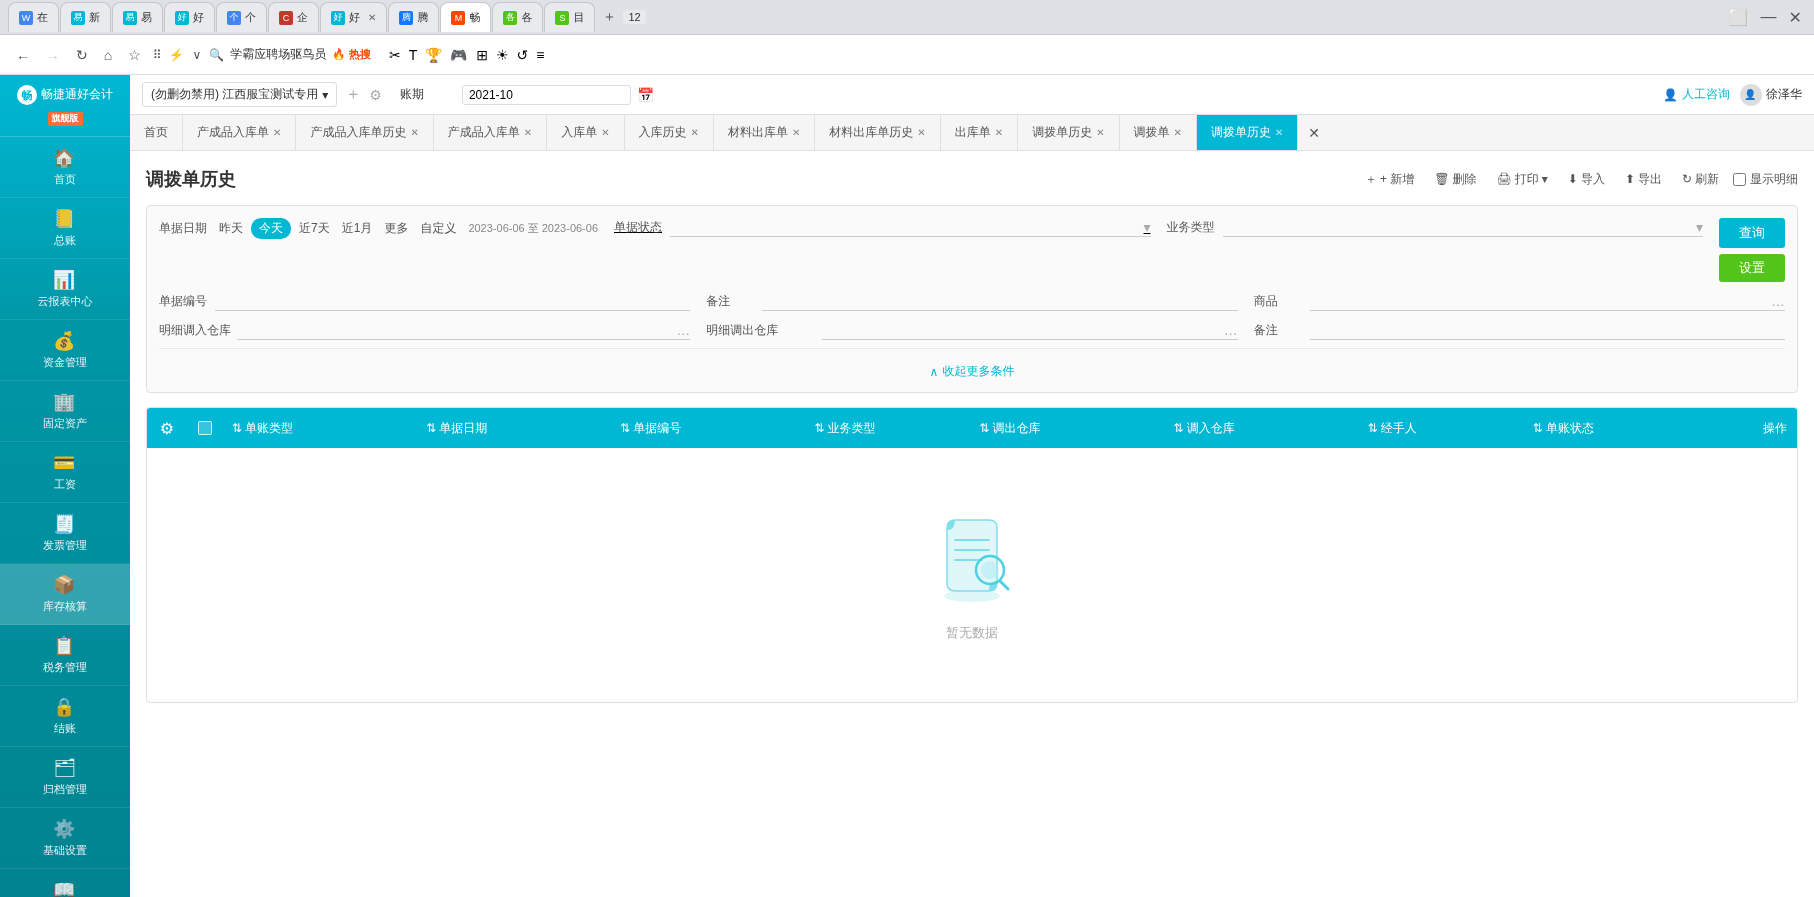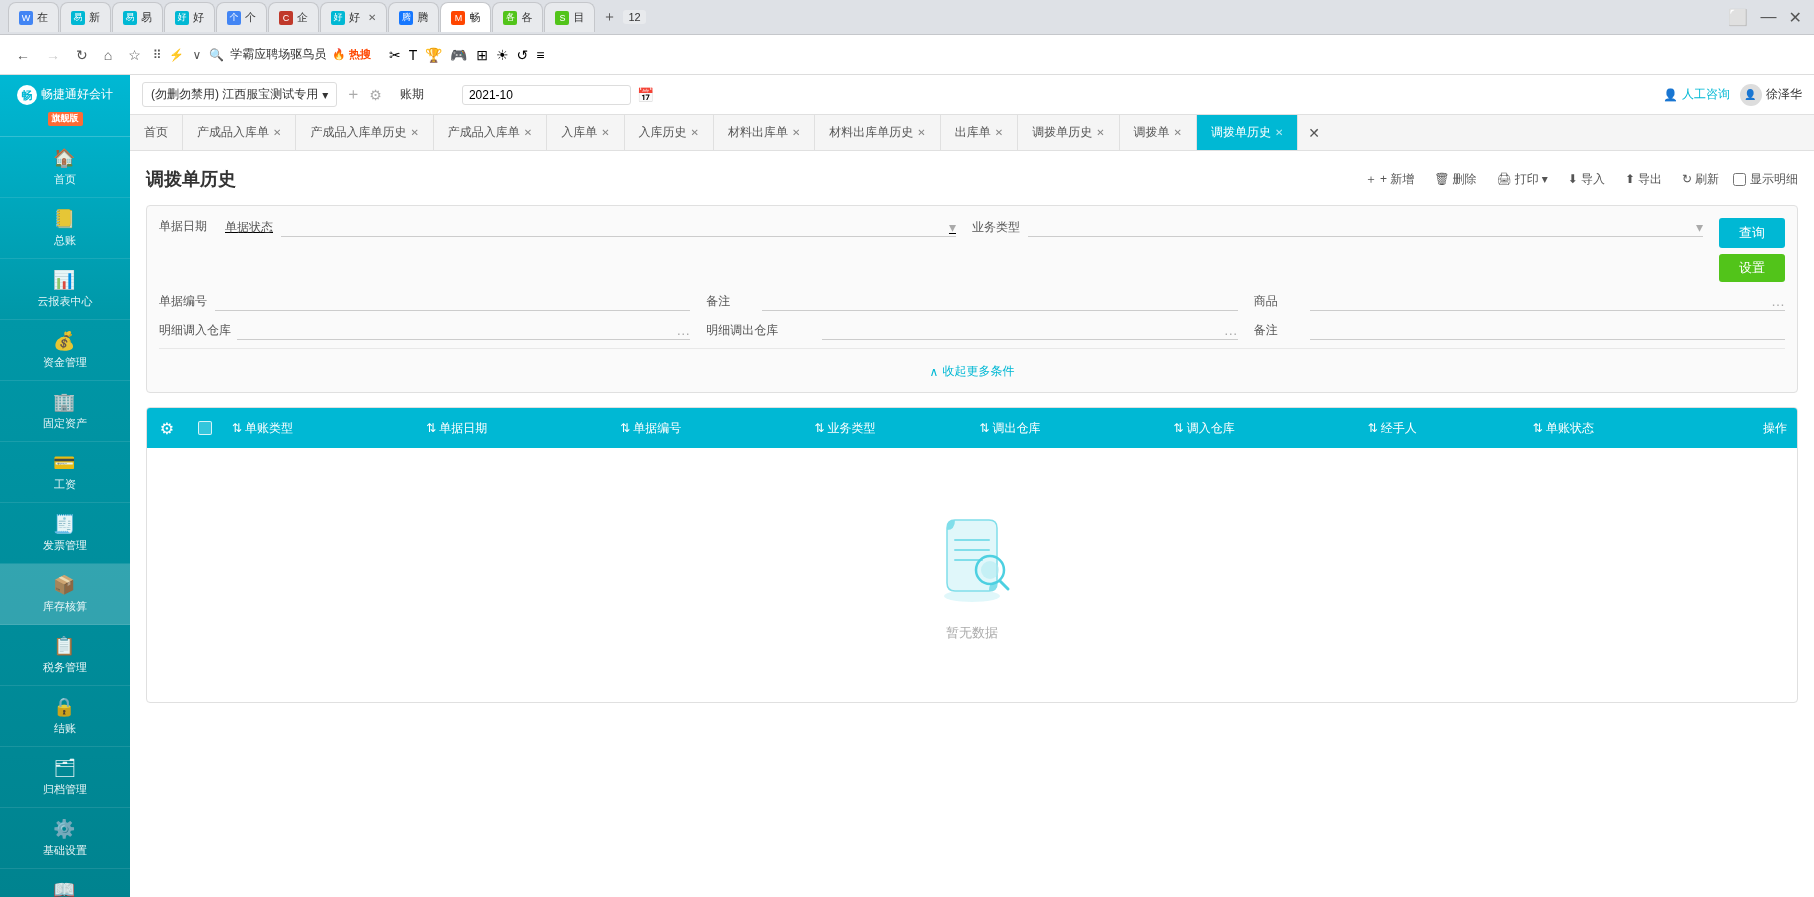--- a/index.html
+++ b/index.html
@@ -382,20 +382,29 @@
             <span>显示明细</span>
           </div>
         </div>
       </div>
 
       <div class="filter-section">
 
         <div style="display:flex;align-items:flex-start;gap:16px;margin-bottom:10px;">
           <div class="filter-field" style="flex:none;">
             <span class="filter-label">单据日期</span>
+            <div class="date-options">
+              <span class="date-opt">昨天</span>
+              <span class="date-opt active">今天</span>
+              <span class="date-opt">近7天</span>
+              <span class="date-opt">近1月</span>
+              <span class="date-opt">更多</span>
+              <span class="date-opt">自定义</span>
+              <span class="date-range">2023-06-06 至 2023-06-06</span>
+            </div>
           </div>
           <div class="filter-field" style="flex:1;min-width:280px;text-decoration:underline;">
             <span class="filter-label">单据状态</span>
             <div style="display:flex;align-items:center;border-bottom:1px solid #ccc;flex:1;">
               <input type="text" class="filter-input" style="min-width: 0px; border: none; flex: 1 1 0%;">
               <span style="color:#aaa;font-size:14px;cursor:pointer;">▾</span>
             </div>
           </div>
           <div class="filter-field" style="flex:1;min-width:280px;">
             <span class="filter-label">业务类型</span>

